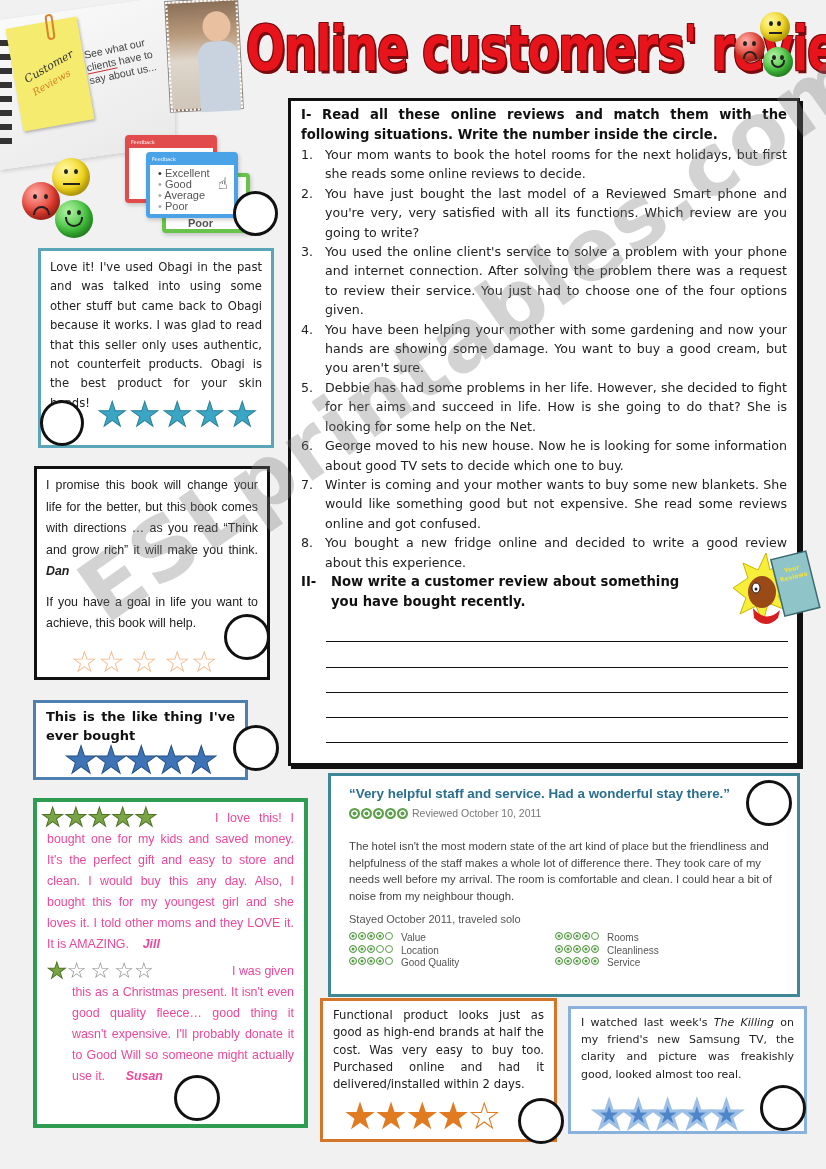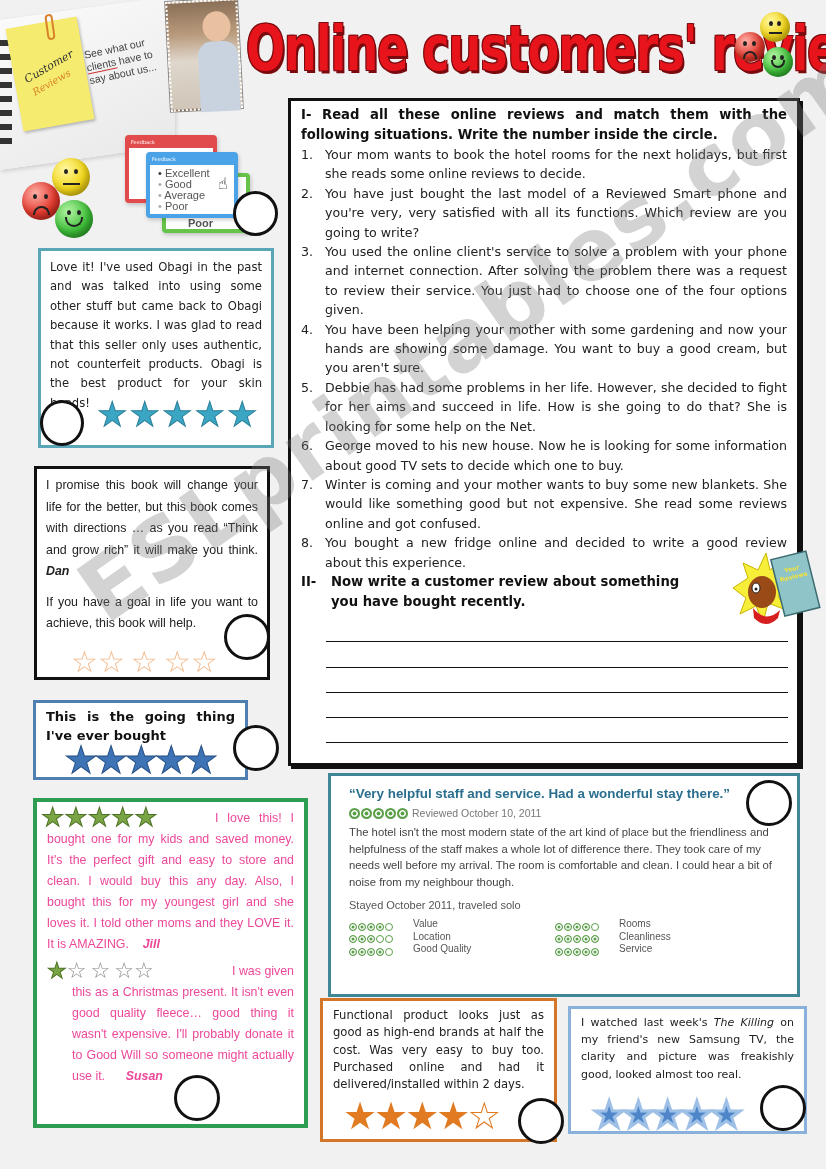--- a/index.html
+++ b/index.html
@@ -121,24 +121,24 @@
     .r-best p { font-family: "DejaVu Sans", sans-serif; font-weight: bold; font-size: 13px; line-height: 19px; color: #111; }
 
     .r-blanket { left: 33px; top: 798px; width: 275px; height: 330px; border: 4px solid #2e9d52; padding: 6px 10px; }
     .r-blanket p { font-family: "Liberation Sans", sans-serif; font-size: 12.4px; line-height: 21px; color: #ec4899; }
 
     .r-hotel { left: 328px; top: 773px; width: 472px; height: 224px; border: 3px solid #3f8697; padding: 10px 18px; font-family: "Liberation Sans", sans-serif; }
     .r-hotel .h-title { font-weight: bold; font-size: 13.4px; color: #2b6f8f; }
     .r-hotel .h-meta { font-size: 10.5px; color: #777; margin-top: 6px; display: flex; align-items: center; gap: 4px; }
     .r-hotel .h-helpful { font-size: 10px; color: #333; margin-top: 6px; }
     .r-hotel .h-helpful b { font-size: 11px; }
-    .r-hotel .h-body { font-size: 11.3px; line-height: 16.5px; color: #444; margin-top: 5px; }
+    .r-hotel .h-body { font-size: 11.3px; line-height: 16.5px; color: #444; margin-top: 19px; }
     .r-hotel .h-stayed { font-size: 11px; color: #555; margin-top: 9px; }
     .r-hotel .h-ratings { display: grid; grid-template-columns: 206px 200px; margin-top: 7px; font-size: 10px; line-height: 12.5px; color: #555; }
-    .r-hotel .h-rate { display: flex; align-items: flex-end; gap: 20px; }
+    .r-hotel .h-rate { display: flex; align-items: flex-start; gap: 8px; }
     .bub { display: inline-flex; gap: 1px; }
     .bub i { display: inline-block; width: 8px; height: 8px; border-radius: 50%; border: 1.5px solid #5c9f4a; }
     .bub i.f { background: #5c9f4a; box-shadow: inset 0 0 0 1.5px #fff; }
     .bub.big i { width: 11px; height: 11px; border-width: 2px; }
 
     .r-fridge { left: 320px; top: 998px; width: 237px; height: 144px; border: 3px solid #d4762a; padding: 6px 10px; }
     .r-fridge p { font-size: 11.6px; line-height: 17.3px; color: #222; }
 
     .r-tv { left: 568px; top: 1006px; width: 239px; height: 128px; border: 3px solid #8ab0dc; padding: 5px 10px; }
     .r-tv p { font-size: 11px; line-height: 17.2px; color: #222; }
@@ -327,21 +327,21 @@
     <span style="font-size:30px;color:#f3b98a;">☆</span>
     <span style="font-size:30px;color:#f3b98a;">☆</span>
     <span style="font-size:30px;color:#f3b98a;margin-left:6px;">☆</span>
     <span style="font-size:30px;color:#f3b98a;margin-left:6px;">☆</span>
     <span style="font-size:30px;color:#f3b98a;">☆</span>
   </div>
 </div>
 <div class="abs circle" style="left:224px;top:614px;width:46px;height:46px;"></div>
 
 <div class="abs card r-best">
-  <p>This is the going thing I've ever bought</p>
+  <p>This is the like thing I've ever bought</p>
   <div class="stars abs" style="left:28px;top:38px;">
     <span style="font-size:38px;color:#3e74b6;-webkit-text-stroke:1px #234f84;margin-right:-4px;">★</span>
     <span style="font-size:38px;color:#3e74b6;-webkit-text-stroke:1px #234f84;margin-right:-4px;">★</span>
     <span style="font-size:38px;color:#3e74b6;-webkit-text-stroke:1px #234f84;margin-right:-4px;">★</span>
     <span style="font-size:38px;color:#3e74b6;-webkit-text-stroke:1px #234f84;margin-right:-4px;">★</span>
     <span style="font-size:38px;color:#3e74b6;-webkit-text-stroke:1px #234f84;">★</span>
   </div>
 </div>
 <div class="abs circle" style="left:233px;top:725px;width:46px;height:46px;"></div>
 

